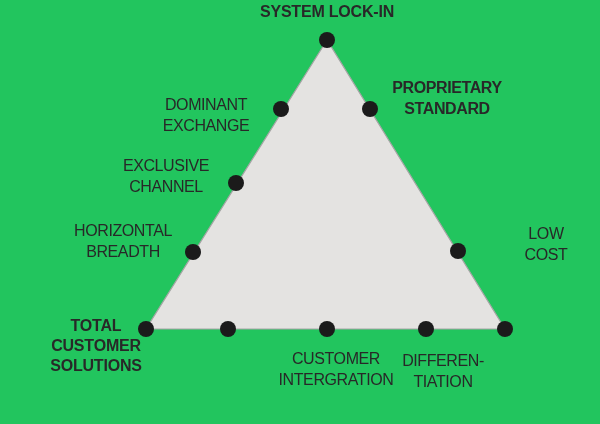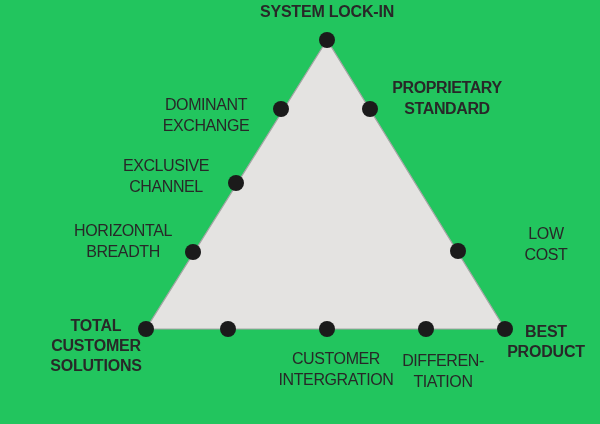--- a/index.html
+++ b/index.html
@@ -75,22 +75,20 @@
   <div class="lbl" style="left:123px; top:220px;">HORIZONTAL
 BREADTH</div>
 
   <div class="lbl" style="left:509px; top:223px;margin-left:37px;">LOW
 COST</div>
 
   <div class="lbl bold" style="left:96px; top:316px;">TOTAL
 CUSTOMER
 SOLUTIONS</div>
 
-  <div class="lbl bold" style="left:546px; top:322px;">BEST
-PRODUCT</div>
 
 
   <div class="lbl" style="left:336px; top:348px;">CUSTOMER
 INTERGRATION</div>
 
   <div class="lbl" style="left:443px; top:350px;">DIFFEREN-
 TIATION</div>
 
 </div>
 

